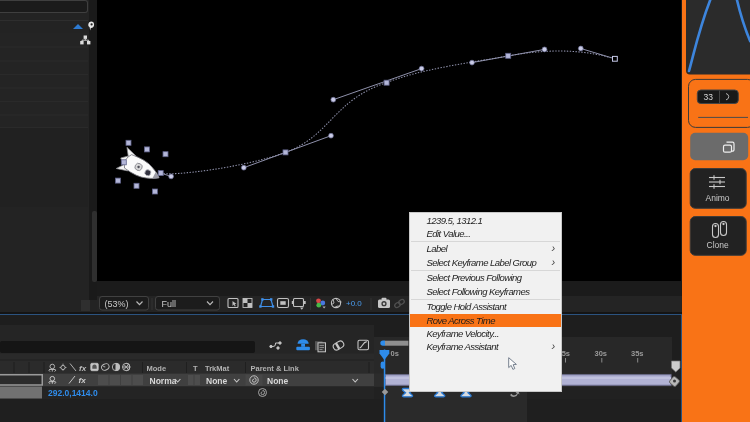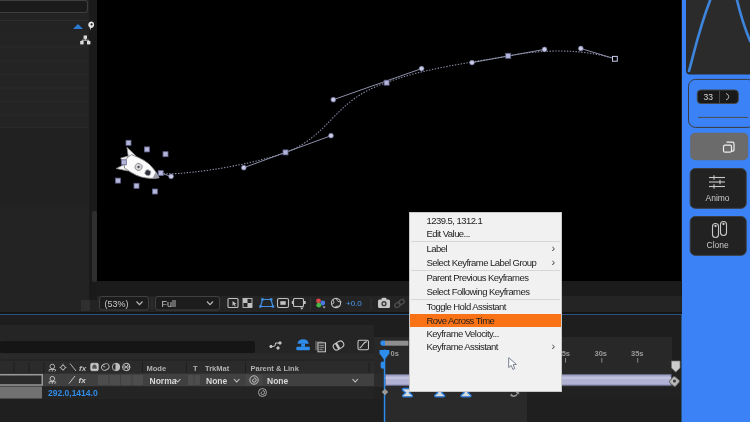--- a/index.html
+++ b/index.html
@@ -1,20 +1,20 @@
 <!DOCTYPE html>
 <html><head>
 <meta charset="utf-8">
 <style>
   * { margin:0; padding:0; box-sizing:border-box; }
   html,body { width:750px; height:422px; overflow:hidden; background:#1d1d1d;
     font-family:"Liberation Sans", sans-serif; }
   .abs { position:absolute; }
   #stage { position:relative; width:750px; height:422px; }
-  .mi { height:13.15px; line-height:13.15px; padding-left:17px; position:relative; white-space:nowrap; letter-spacing:-0.55px; }
+  .mi { height:13.15px; line-height:13.15px; padding-left:17px; position:relative; white-space:nowrap; letter-spacing:-0.55px;font-style:italic; }
   .mi .arr { position:absolute; right:6px; top:0; color:#444; font-size:11px; }
   .mi.hl { background:#f97316; }
   .msep { height:1px; background:#d7d7d7; margin:0.85px 1px 0.85px 1px; }
 </style>
 </head>
 <body>
 <div id="stage">
 
   <div class="abs" style="left:0;top:0;width:96.5px;height:313.5px;background:#232323;">
     <div class="abs" style="left:0;top:0;width:88px;height:13px;background:#1b1b1b;border:1px solid #3f3f3f;border-left:none;border-radius:0 3px 3px 0;"></div>
@@ -320,21 +320,21 @@
           </g>
         <path d="M510,80 a4.5,4.5 0 0 0 8,-1.5 l1.5,1 l-1,-3.5 l-3,1.5 l1.5,0.8 a3,3 0 0 1 -5.5,0.5 Z" fill="#9a9a9a"></path>
       </g>
     </svg>
   </div>
 
   <div class="abs" style="left:0;top:311.5px;width:682px;height:2.2px;background:#141414;"></div>
   <div class="abs" style="left:0;top:313.6px;width:682px;height:1.5px;background:#2b5380;"></div>
   <div class="abs" style="left:680.6px;top:313.6px;width:1.5px;height:108.4px;background:#2b5380;"></div>
 
-  <div class="abs" style="left:682.1px;top:0;width:67.9px;height:422px;background:#3b82f6;overflow:hidden;" id="sidebar">
+  <div class="abs" style="left:682.1px;top:0;width:67.9px;height:422px;background:#f97316;overflow:hidden;" id="sidebar">
     <svg width="68" height="422" style="position:absolute;left:0;top:0;">
       <g font-family="Liberation Sans, sans-serif">
 
         <path d="M4,0 h64 v74.5 h-60 a4,4 0 0 1 -4,-4 Z" fill="#2b2b2b"></path>
         <path d="M7,71 C12,53 17.5,27 29,-2" fill="none" stroke="#3d85dd" stroke-width="2.6" stroke-linecap="round"></path>
         <path d="M54.5,-2 C58,13 63,29 68.5,42" fill="none" stroke="#3d85dd" stroke-width="2.6"></path>
 
         <rect x="6.5" y="79.4" width="66" height="48" rx="7" fill="none" stroke="#3a3a3a"></rect>
         <rect x="15.3" y="90" width="41" height="13.5" rx="3.5" fill="#191919" stroke="#454545"></rect>
         <line x1="37.5" y1="90.5" x2="37.5" y2="103" stroke="#454545"></line>
@@ -371,21 +371,21 @@
     </svg>
   </div>
 
   <div class="abs" id="menu" style="left:408.5px;top:211.5px;width:153px;height:180.5px;background:#f1f1f1;border:1px solid #c8c8c8;padding-top:1px;font-size:9.5px;color:#1d1d1d;">
     <div class="mi">1239.5, 1312.1</div>
     <div class="mi">Edit Value...</div>
     <div class="msep"></div>
     <div class="mi">Label<span class="arr">›</span></div>
     <div class="mi">Select Keyframe Label Group<span class="arr">›</span></div>
     <div class="msep"></div>
-    <div class="mi">Parent Previous Keyframes</div>
+    <div class="mi">Select Previous Following</div>
     <div class="mi">Select Following Keyframes</div>
     <div class="msep"></div>
     <div class="mi">Toggle Hold Assistant</div>
     <div class="mi hl">Rove Across Time</div>
     <div class="mi">Keyframe Velocity...</div>
     <div class="mi">Keyframe Assistant<span class="arr">›</span></div>
   </div>
 
   <svg class="abs" style="left:507.5px;top:356.5px;" width="14" height="14">
     <path d="M0.7,0.7 L0.7,10.6 L3.2,8.4 L4.9,12.4 L6.8,11.5 L5.1,7.7 L8.4,7.4 Z" fill="#fdfdfd" stroke="#6a7585" stroke-width="0.9"></path>

